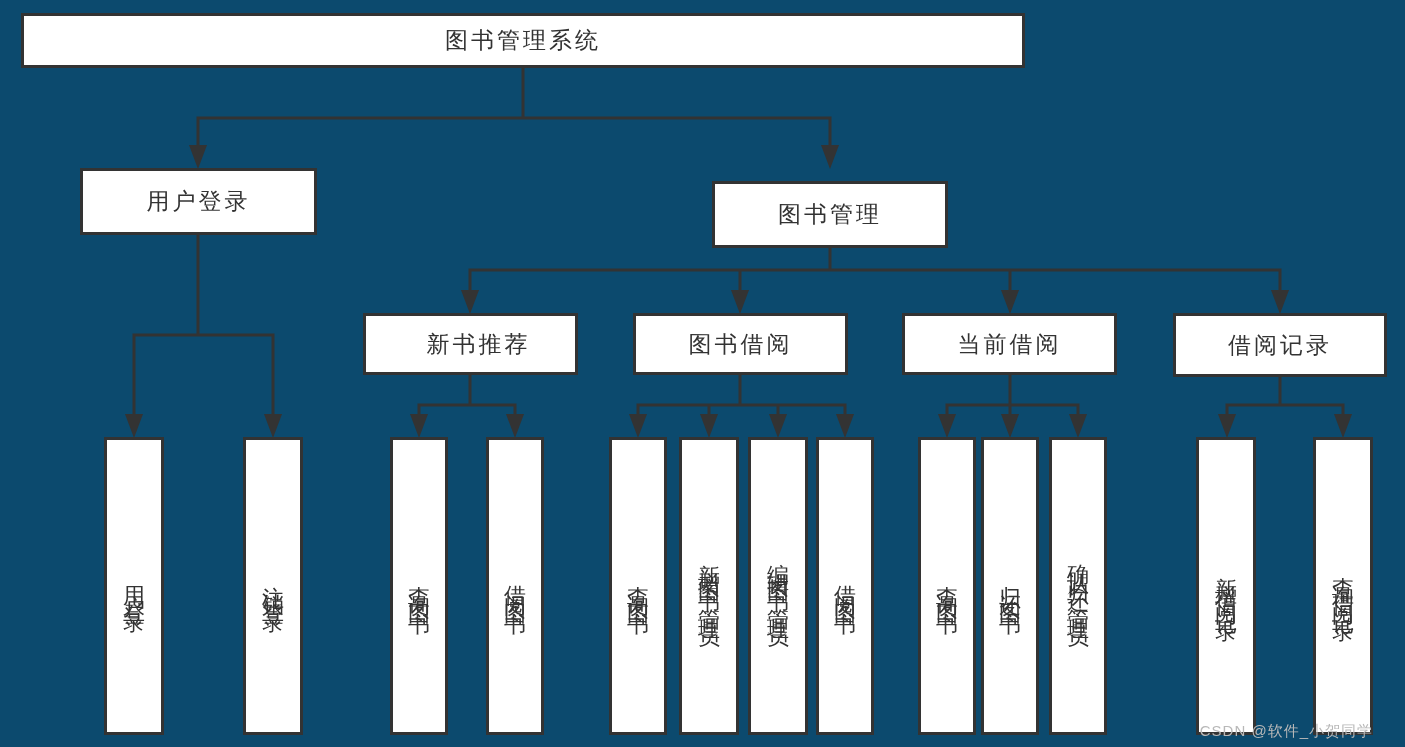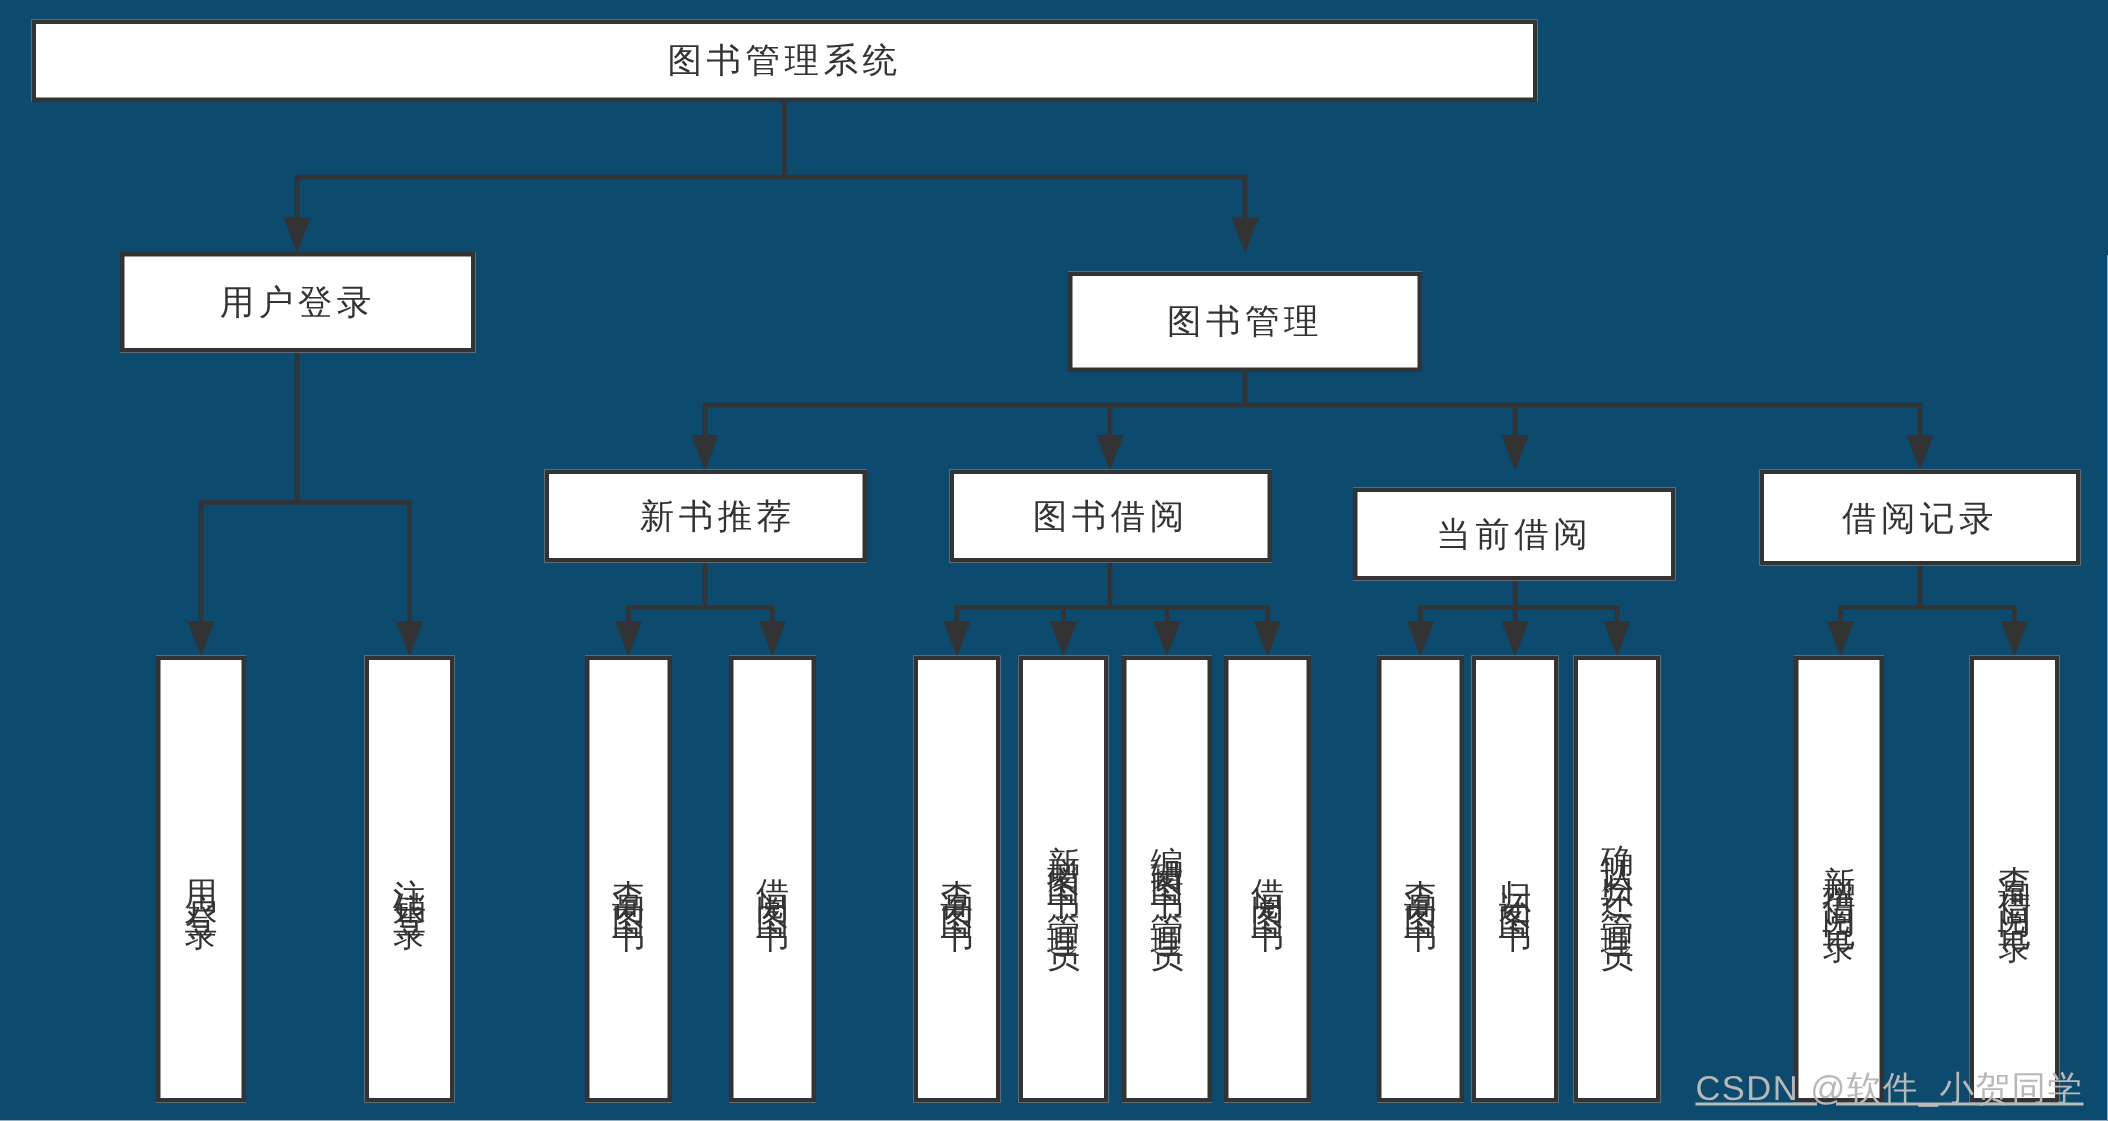--- a/index.html
+++ b/index.html
@@ -52,27 +52,26 @@
     writing-mode: vertical-rl;
     text-orientation: mixed;
     font-size: 22px;
     letter-spacing: 9px;
     line-height: 1;
     color: #333333;
     white-space: nowrap;
   }
   .watermark {
     position: absolute;
-    right: 16px;
+    right: 32px;
     bottom: 6px;
-    font-size: 23px;
+    font-size: 15px;
     color: #b8b8b8;
     letter-spacing: 1px;
     white-space: nowrap;
-    text-decoration: underline;
   }
 </style>
 </head>
 <body>
 
 <div id="stage">
 
   <svg id="connectors" viewBox="0 0 1405 747" xmlns="http://www.w3.org/2000/svg">
 
     <path class="ln" d="M523 68 V118 M198 147 V118 H830 V147"></path>
@@ -121,21 +120,21 @@
   <div class="box hbox" style="left:712px; top:168px; width:236px; height:67px;margin-top:13px;">
     <span>图书管理</span>
   </div>
 
   <div class="box hbox" style="left:363px; top:313px; width:215px; height:62px;padding-left:16px;">
     <span>新书推荐</span>
   </div>
   <div class="box hbox" style="left:633px; top:313px; width:215px; height:62px;">
     <span>图书借阅</span>
   </div>
-  <div class="box hbox" style="left:902px; top:325px; width:215px; height:62px;">
+  <div class="box hbox" style="left:902px; top:313px; width:215px; height:62px;">
     <span>当前借阅</span>
   </div>
   <div class="box hbox" style="left:1173px; top:313px; width:214px; height:64px;">
     <span>借阅记录</span>
   </div>
 
   <div class="box vbox" style="left:104px; top:437px; width:60px; height:298px;">
     <span>用户登录</span>
   </div>
   <div class="box vbox" style="left:243px; top:437px; width:60px; height:298px;">

